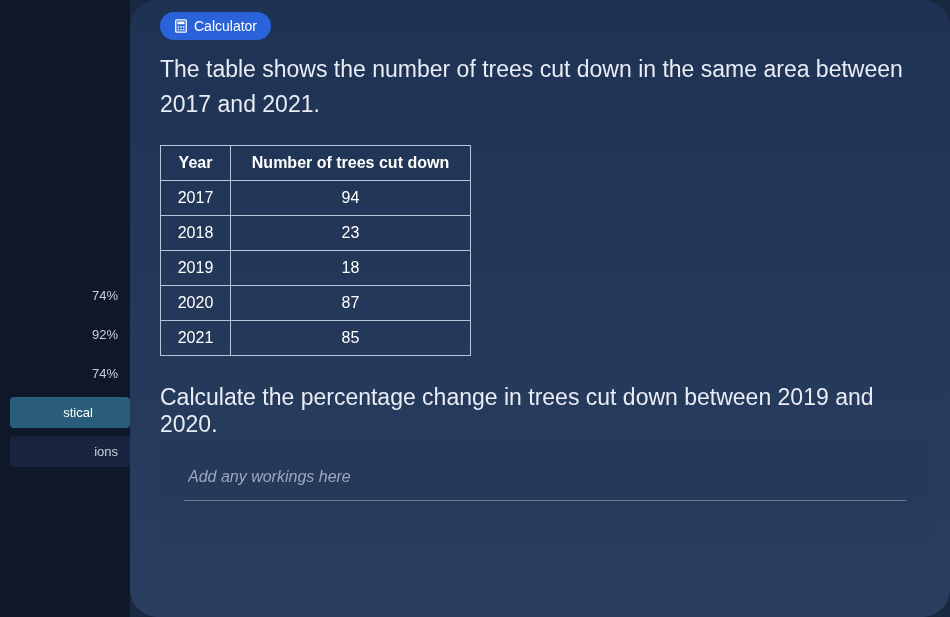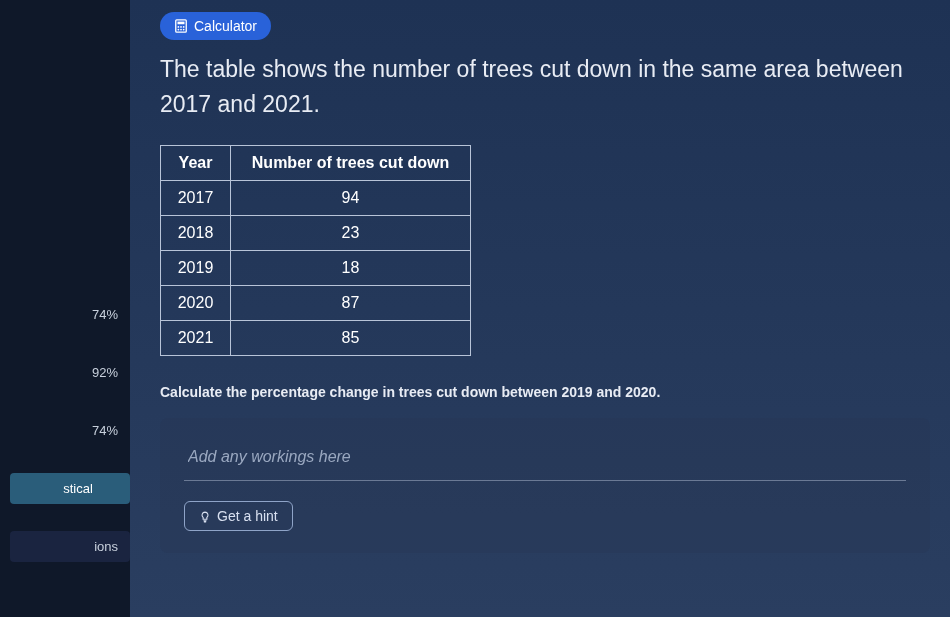--- a/index.html
+++ b/index.html
@@ -26,21 +26,20 @@
       gap: 8px;
     }
     .sidebar-item {
       padding: 8px 12px;
       font-size: 13px;
       color: #c8d0dc;
       display: flex;
       justify-content: flex-end;
       align-items: center;
       border-radius: 4px;
-      margin-top: 19px;
     }
     .sidebar-item.centered {
       justify-content: center;
     }
     .sidebar-item.active {
       background: #2a5d7a;
       color: #ffffff;
       padding-left: 28px;
     }
     .sidebar-item.dark {
@@ -48,20 +47,21 @@
       color: #c8d0dc;
       justify-content: flex-end;
     }
     .sidebar-item .label-text {
       font-size: 13px;
     }
     .main {
       flex: 1;
       padding: 12px 20px 20px 30px;
       background: linear-gradient(180deg, #1e3254 0%, #2a3e60 100%);
+      border-radius: 28px;
     }
     .calculator-badge {
       display: inline-flex;
       align-items: center;
       gap: 6px;
       background: #2962d9;
       color: #ffffff;
       padding: 6px 14px;
       border-radius: 16px;
       font-size: 14px;
@@ -97,24 +97,22 @@
     .data-table td {
       font-weight: 500;
     }
     .data-table .col-year {
       width: 70px;
     }
     .data-table .col-value {
       width: 240px;
     }
     .question-text {
-      font-size: 14px;
+      font-size: 23px;
       color: #e8ecf4;
-      margin-bottom: 18px;
-      font-weight: bold;
     }
     .instruction-text {
       font-size: 17px;
       color: #e8ecf4;
       margin-bottom: 24px;
     }
     .workings-container {
       background: rgba(40, 55, 85, 0.4);
       border-radius: 8px;
       padding: 22px 24px;
@@ -222,23 +220,14 @@
         <td>2021</td>
         <td>85</td>
       </tr>
     </tbody>
   </table>
 
   <p class="question-text">Calculate the percentage change in trees cut down between 2019 and 2020.</p>
 
   <div class="workings-container">
     <input type="text" class="workings-input" placeholder="Add any workings here" style="">
-    <button class="hint-button">
-      <span class="bulb-icon">
-        <svg viewBox="0 0 16 16" fill="none" stroke="currentColor" stroke-width="1.5">
-            <path d="M8 1.5a4 4 0 0 0-2.5 7.1V11h5V8.6A4 4 0 0 0 8 1.5z"></path>
-            <path d="M6 13h4M6.5 14.5h3"></path>
-          </svg>
-      </span>
-      <span>Get a hint</span>
-    </button>
   </div>
 </div>
 
 </body></html>

